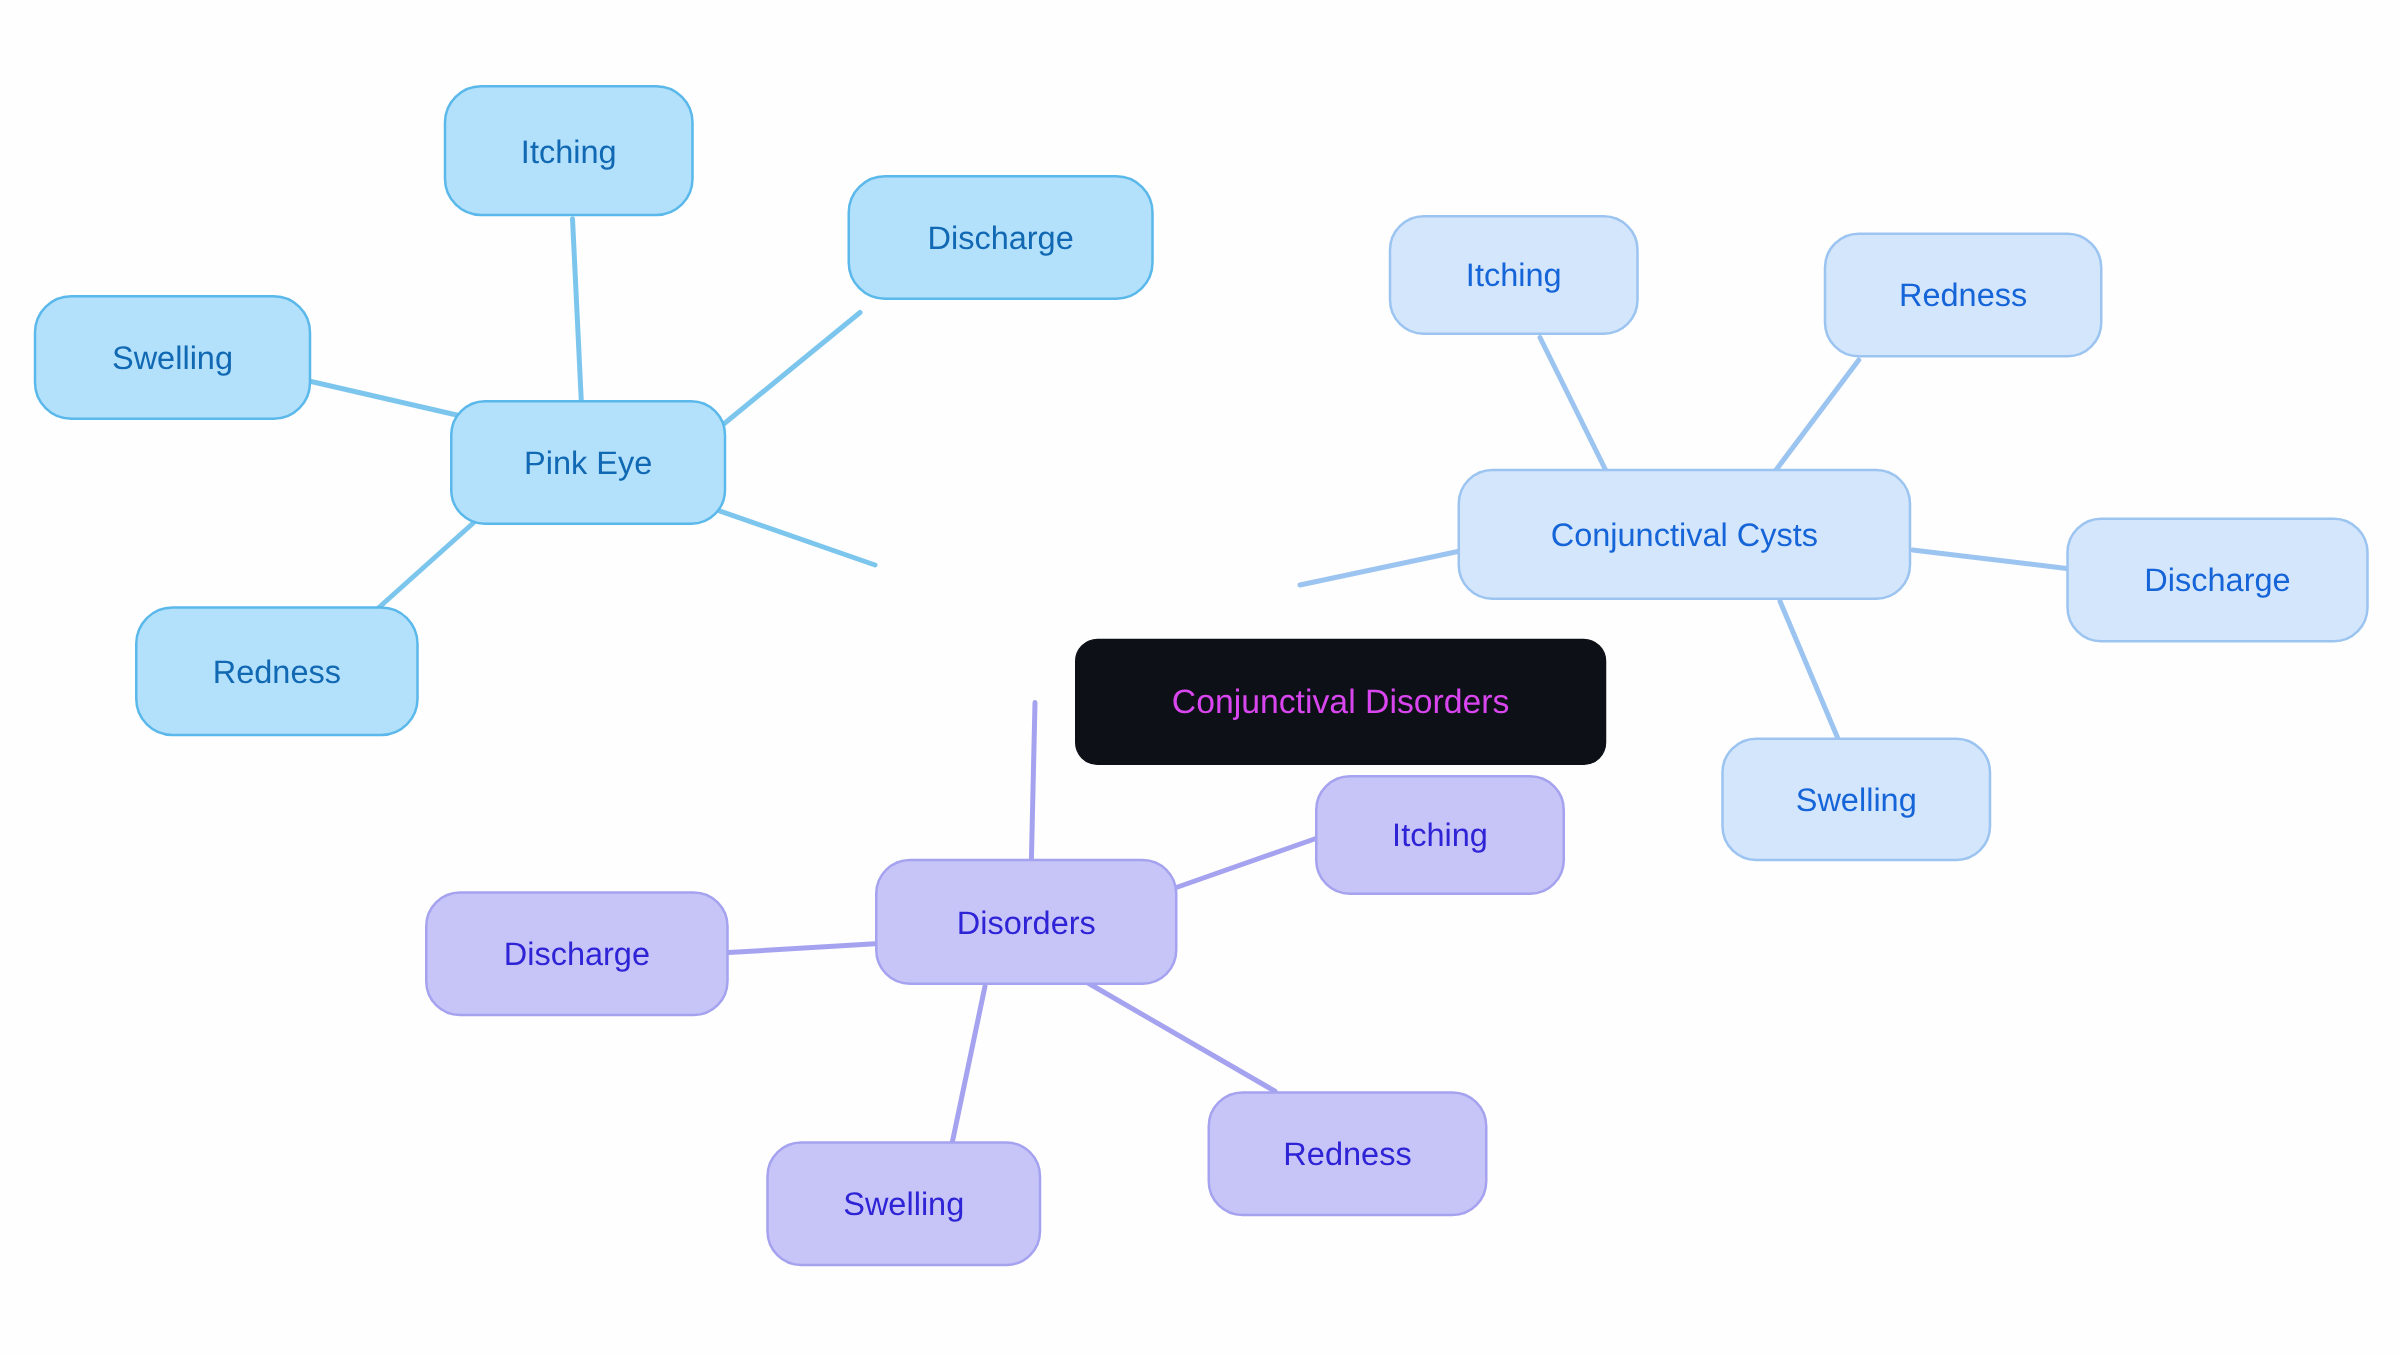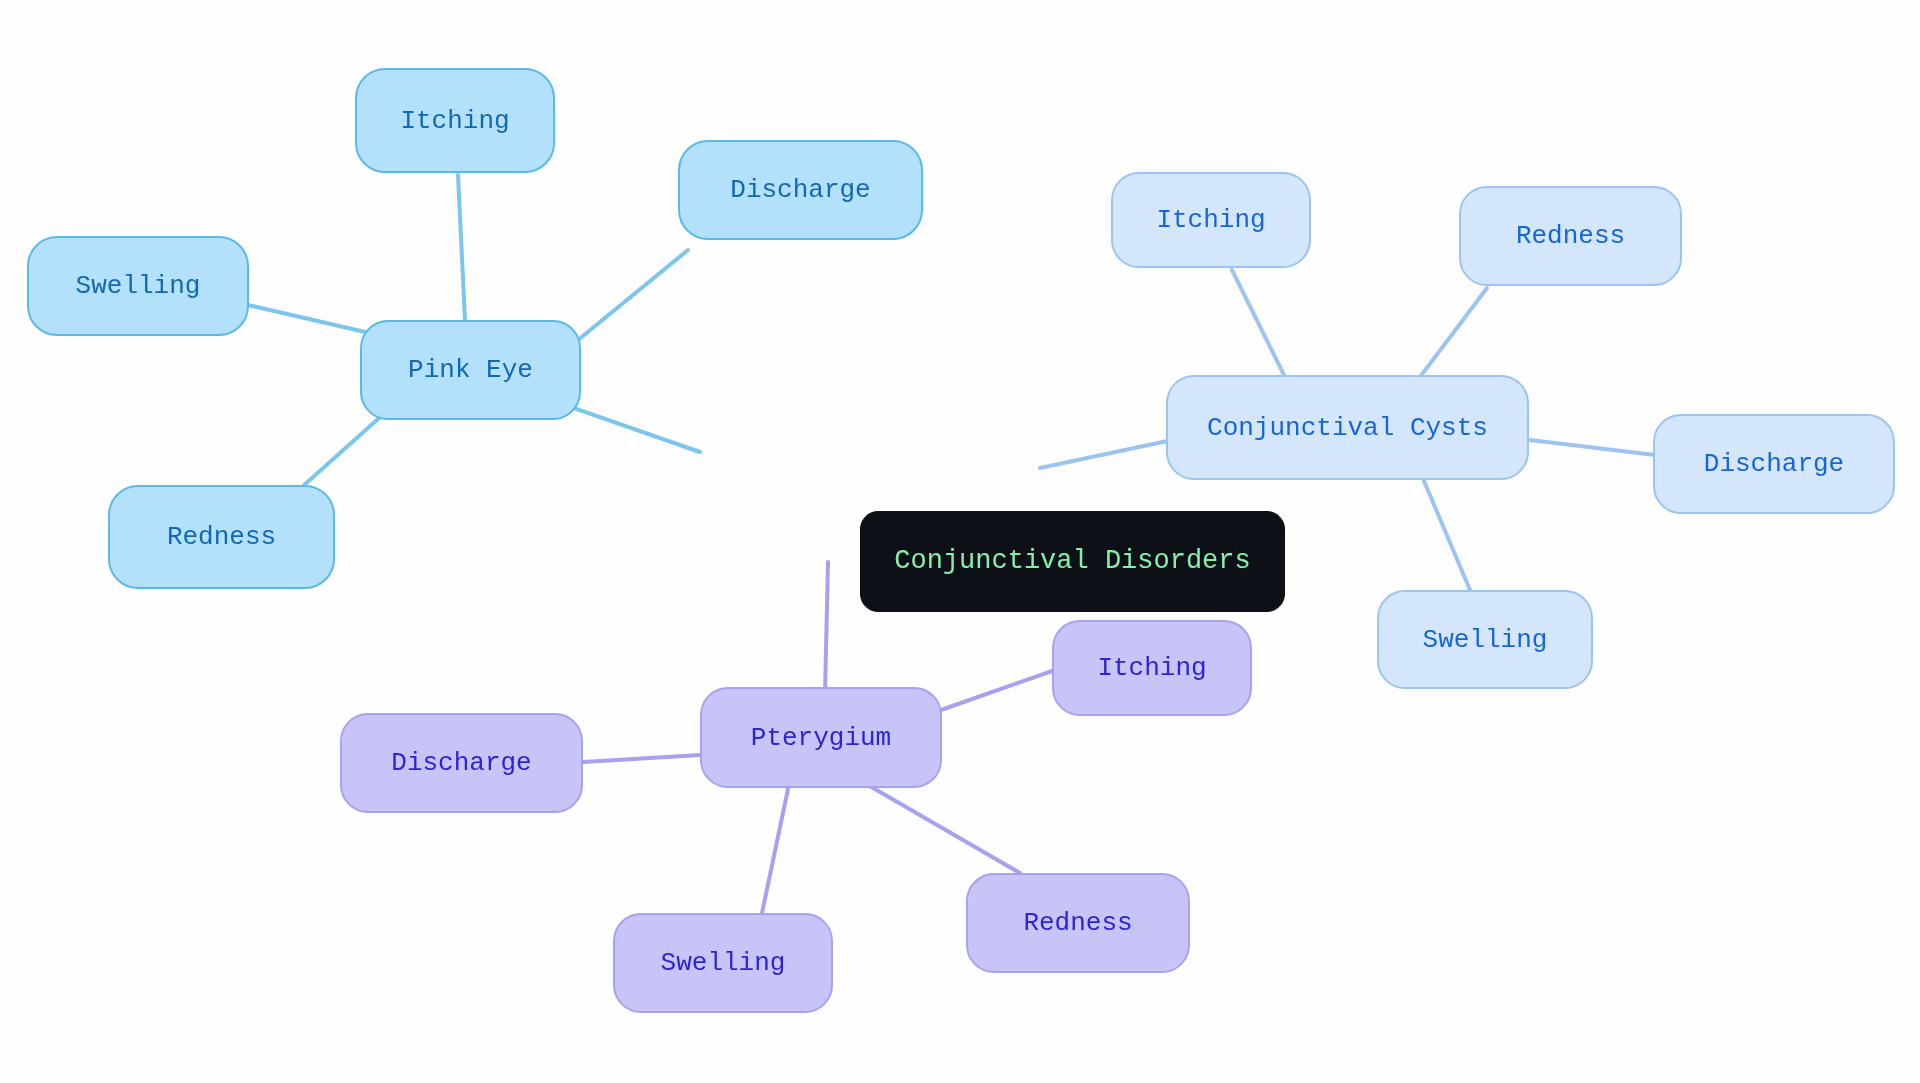--- a/index.html
+++ b/index.html
@@ -24,32 +24,31 @@
     pointer-events: none;
   }
   .node {
     position: absolute;
     display: flex;
     align-items: center;
     justify-content: center;
     box-sizing: border-box;
     white-space: nowrap;
     text-align: center;
-    font-family: Liberation Mono, monospace;
   }
   .node-label {
     display: block;
     line-height: 1;
   }
   
   .node.root {
     background: #0d1117;
     border: 1px solid #0d1117;
     border-radius: 18px;
-    color: #86efac;
+    color: #d946ef;
     font-size: 27px;
   }
   
   .node.b-pinkeye {
     background: #b3e0fb;
     border: 2px solid #5bb8ea;
     border-radius: 28px;
     color: #1168b3;
     font-size: 26px;
   }
@@ -124,21 +123,21 @@
       <div class="node b-cysts leaf" style="left: 1459px; top: 186px; width: 223px; height: 100px;">
         <span class="node-label">Redness</span>
       </div>
       <div class="node b-cysts leaf" style="left: 1653px; top: 414px; width: 242px; height: 100px;">
         <span class="node-label">Discharge</span>
       </div>
       <div class="node b-cysts leaf" style="left: 1377px; top: 590px; width: 216px; height: 99px;">
         <span class="node-label">Swelling</span>
       </div>
       <div class="node b-ptery" style="left: 700px; top: 687px; width: 242px; height: 101px;">
-        <span class="node-label">Pterygium</span>
+        <span class="node-label">Disorders</span>
       </div>
       <div class="node b-ptery leaf" style="left: 1052px; top: 620px; width: 200px; height: 96px;">
         <span class="node-label">Itching</span>
       </div>
       <div class="node b-ptery leaf" style="left: 340px; top: 713px; width: 243px; height: 100px;">
         <span class="node-label">Discharge</span>
       </div>
       <div class="node b-ptery leaf" style="left: 613px; top: 913px; width: 220px; height: 100px;">
         <span class="node-label">Swelling</span>
       </div>

